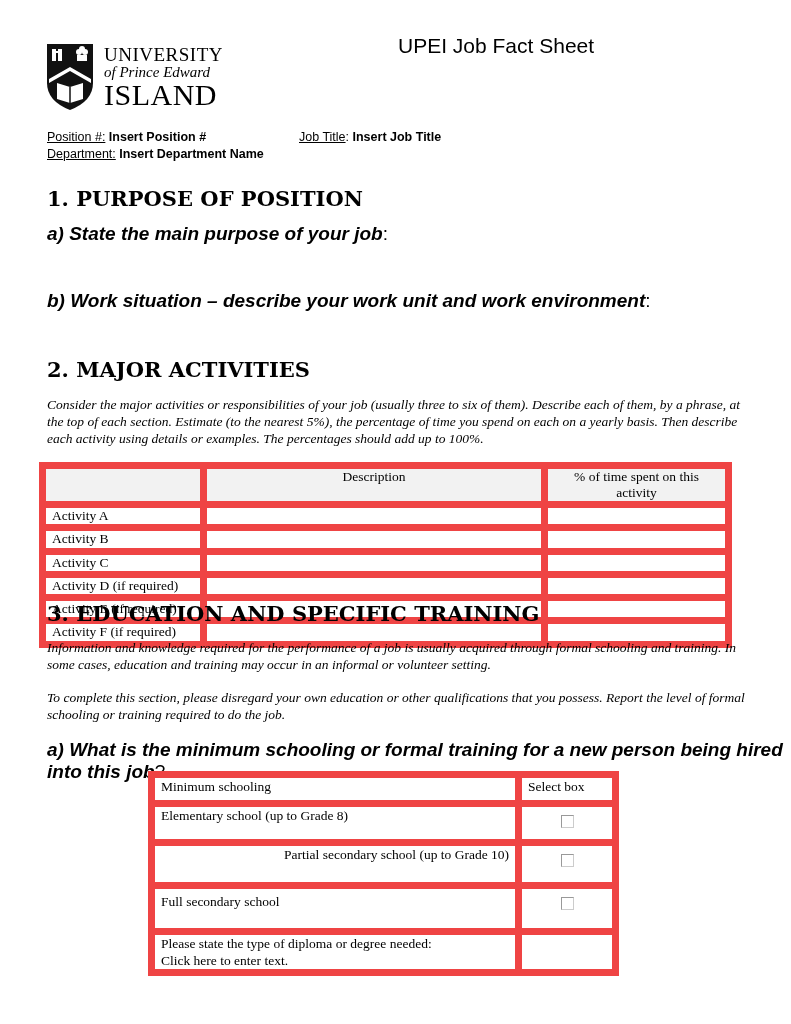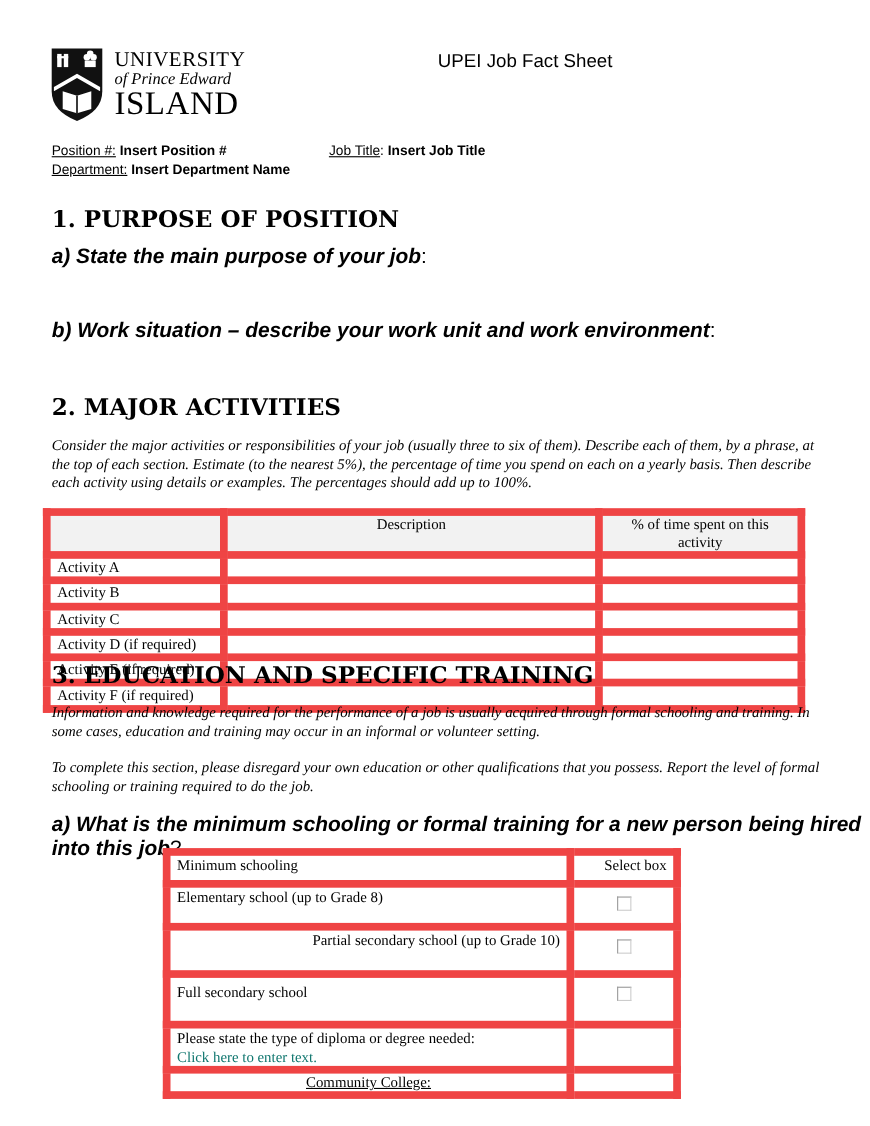--- a/index.html
+++ b/index.html
@@ -1,31 +1,31 @@
 <!DOCTYPE html>
 <html><head>
 <meta charset="utf-8">
 <style>
   html, body { margin:0; padding:0; background:#ffffff; }
   body { width:791px; height:1024px; position:relative; overflow:hidden; color:#000; font-family:"DejaVu Serif", serif; }
   .abs { position:absolute; }
   .logo { left:46px; top:43px; width:170px; height:70px; }
-  .doc-title { left:398px; top:46px; font-family:"Liberation Sans", sans-serif; font-size:17px; }
+  .doc-title { left:398px; top:34px; font-family:"Liberation Sans", sans-serif; font-size:21px; }
   .meta { font-family:"Liberation Sans", sans-serif; font-size:12.5px; }
   .u { text-decoration:underline; }
   .b { font-weight:bold; }
   .h1 { font-family:"DejaVu Serif", serif; font-weight:bold; font-size:21px; }
   .q { font-family:Liberation Sans, sans-serif; font-style:italic; font-weight:bold; font-size:19px; }
   .para { font-family:"Liberation Serif", serif; font-style:italic; font-size:13.5px; line-height:17px; width:700px; }
   table { border-collapse:collapse; font-family:"Liberation Serif", serif; font-size:13.5px; }
   td { border:7px solid #ef4444; padding:0 6px; vertical-align:top; }
   .act td { height:16.3px; line-height:16px; }
   .act tr:first-child td { background:#f2f2f2; }
   .chk { display:inline-block; width:11px; height:11px; border:1px solid #999; border-right-color:#ccc; border-bottom-color:#ccc; background:#fff; margin-top:8px; }
-  .placeholder { color:#0f766e; }
+  .placeholder { color:#000000; }
 </style>
 </head>
 <body>
 
 <div class="abs logo">
   <svg width="48" height="68" viewBox="0 0 48 68" style="position:absolute;left:0;top:0">
     <path d="M1 1 H47 V40 Q47 58 24 67 Q1 58 1 40 Z" fill="#111"></path>
     <path d="M3 36 L24 24 L45 36 L45 40 L24 28 L3 40 Z" fill="#fff"></path>
     <rect x="6" y="6" width="4" height="12" fill="#fff"></rect>
       <rect x="12" y="6" width="4" height="12" fill="#fff"></rect>
@@ -107,39 +107,35 @@
 
 <div class="abs h1" style="left:47px;top:601px;">3. EDUCATION AND SPECIFIC TRAINING</div>
 <div class="abs para" style="left:47px;top:639px;">Information and knowledge required for the performance of a job is usually acquired through formal schooling and training.  In some cases, education and training may occur in an informal or volunteer setting.</div>
 <div class="abs para" style="left:47px;top:689px;">To complete this section, please disregard your own education or other qualifications that you possess.  Report the level of formal schooling or training required to do the job.</div>
 <div class="abs q" style="left:47px;top:739px;"><span>a) What is the minimum schooling or formal training for a new person being hired into this job</span><span style="font-style:normal;font-weight:normal">?</span></div>
 
 <table class="abs" style="left:148px;top:771px;width:471px;">
   <tbody>
       <tr>
     <td style="height:22px;line-height:18px;">Minimum schooling</td>
-    <td style="width:78px;text-align:right;line-height:18px;">Select box</td>
+    <td style="width:78px;text-align:left;line-height:18px;">Select box</td>
   </tr>
   <tr>
     <td style="height:32px;line-height:18px;">Elementary school (up to Grade 8)</td>
     <td style="text-align:center"><span class="chk"></span></td>
   </tr>
   <tr>
     <td style="height:36px;line-height:18px;text-align:right;">Partial secondary school (up to Grade 10)</td>
     <td style="text-align:center"><span class="chk"></span></td>
   </tr>
   <tr>
     <td style="height:35px;line-height:18px;padding-top:4px;">Full secondary school</td>
     <td style="text-align:center"><span class="chk"></span></td>
   </tr>
   <tr>
     <td style="height:34px;line-height:17px;">
       <div>Please state the type of diploma or degree needed:</div>
       <div class="placeholder">Click here to enter text.</div>
     </td>
     <td></td>
   </tr>
-  <tr>
-    <td style="text-align:center;line-height:16px;"><span class="u">Community College:</span></td>
-    <td></td>
-  </tr>
 </tbody>
   </table>
 
 </body></html>

